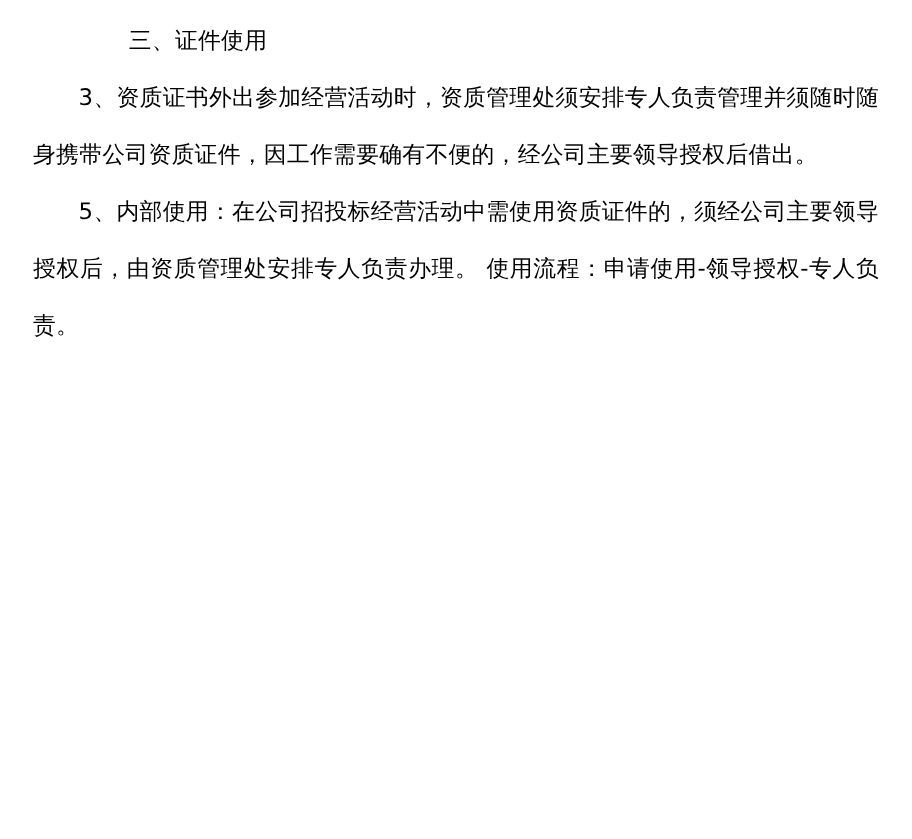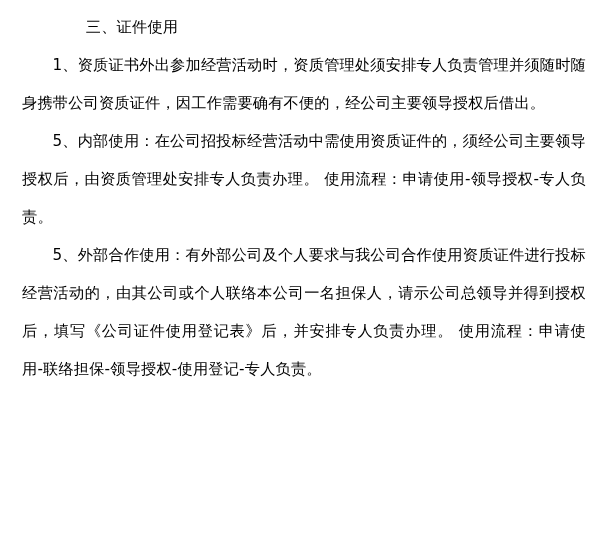--- a/index.html
+++ b/index.html
@@ -45,17 +45,16 @@
     text-indent: 4.2em;
     letter-spacing: 0.2px;
   }
 </style>
 </head>
 <body>
 
 <div class="page">
   <div class="doc-body">
     <p class="heading">三、证件使用</p>
-    <p class="para indent">1、资质证书外出参加经营活动时，资质管理处须安排专人负责管理并须随时随身携带公司资质证件，因工作需要确有不便的，经公司主要领导授权后借出。</p>
+    <p class="para indent">3、资质证书外出参加经营活动时，资质管理处须安排专人负责管理并须随时随身携带公司资质证件，因工作需要确有不便的，经公司主要领导授权后借出。</p>
     <p class="para indent">5、内部使用：在公司招投标经营活动中需使用资质证件的，须经公司主要领导授权后，由资质管理处安排专人负责办理。 使用流程：申请使用-领导授权-专人负责。</p>
-    <p class="para indent">5、外部合作使用：有外部公司及个人要求与我公司合作使用资质证件进行投标经营活动的，由其公司或个人联络本公司一名担保人，请示公司总领导并得到授权后，填写《公司证件使用登记表》后，并安排专人负责办理。 使用流程：申请使用-联络担保-领导授权-使用登记-专人负责。</p>
   </div>
 </div>
 
 </body></html>

